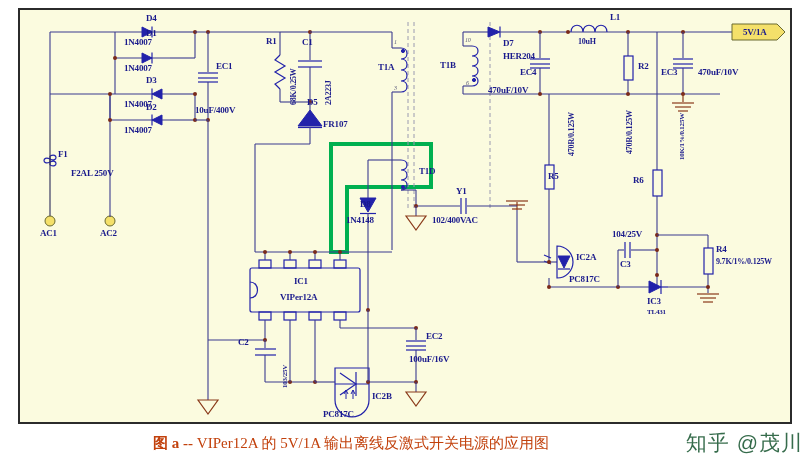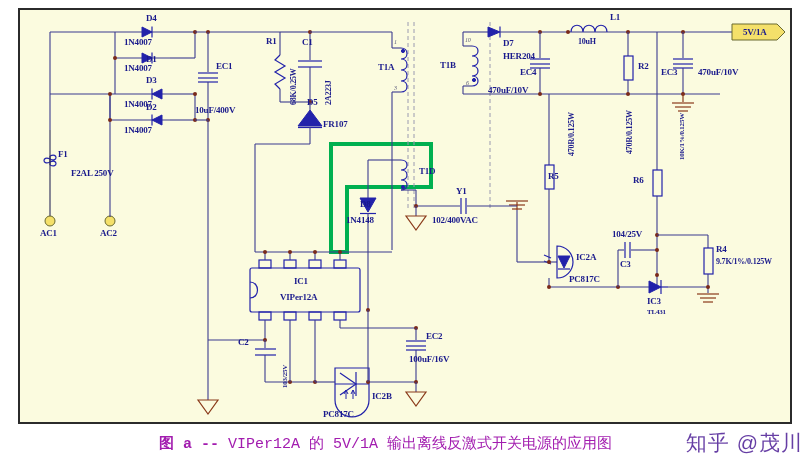--- a/index.html
+++ b/index.html
@@ -35,36 +35,36 @@
     letter-spacing:-0.2px;
   }
   .lbl.sm{font-size:8px;}
   .lbl.xs{font-size:7px;}
   .lbl.pin{font-weight:normal;font-size:6px;color:#5a5a7a;font-style:italic;}
   .rot{transform-origin:0 0;transform:rotate(-90deg);}
 
   
   .caption{
     position:absolute;
-    left:0;top:434px;width:771px;
+    left:0;top:434px;width:702px;
     text-align:center;
-    font-family:Liberation Mono, monospace;
+    font-family:Liberation Serif, serif;
     font-size:15px;
-    color:#a21caf;
+    color:#c2410c;
     white-space:nowrap;
   }
   .caption b{font-weight:bold;}
 
   
   .watermark{
     position:absolute;
     right:8px;bottom:14px;
     font-family:"Liberation Sans", sans-serif;
     font-size:21px;
-    color:#4c1d95;
+    color:#14532d;
     opacity:.85;
     white-space:nowrap;
     letter-spacing:1px;
   }
 </style>
 </head>
 <body>
 
 <div id="root">
 
@@ -408,21 +408,21 @@
 
     </svg>
 
     <span class="lbl" style="left:38px;top:140px;">F1</span>
     <span class="lbl" style="left:40px;top:159px;padding-left:11px;">F2AL 250V</span>
     <span class="lbl" style="left:20px;top:219px;">AC1</span>
     <span class="lbl" style="left:80px;top:219px;">AC2</span>
 
     <span class="lbl" style="left:126px;top:4px;">D4</span>
     <span class="lbl" style="left:104px;top:28px;">1N4007</span>
-    <span class="lbl" style="left:126px;top:45px;">D1</span>
+    <span class="lbl" style="left:126px;top:19px;">D1</span>
     <span class="lbl" style="left:104px;top:54px;">1N4007</span>
     <span class="lbl" style="left:126px;top:66px;">D3</span>
     <span class="lbl" style="left:104px;top:90px;">1N4007</span>
     <span class="lbl" style="left:126px;top:93px;">D2</span>
     <span class="lbl" style="left:104px;top:116px;">1N4007</span>
 
     <span class="lbl" style="left:196px;top:52px;">EC1</span>
     <span class="lbl" style="left:175px;top:96px;">10uF/400V</span>
 
     <span class="lbl" style="left:246px;top:27px;">R1</span>

